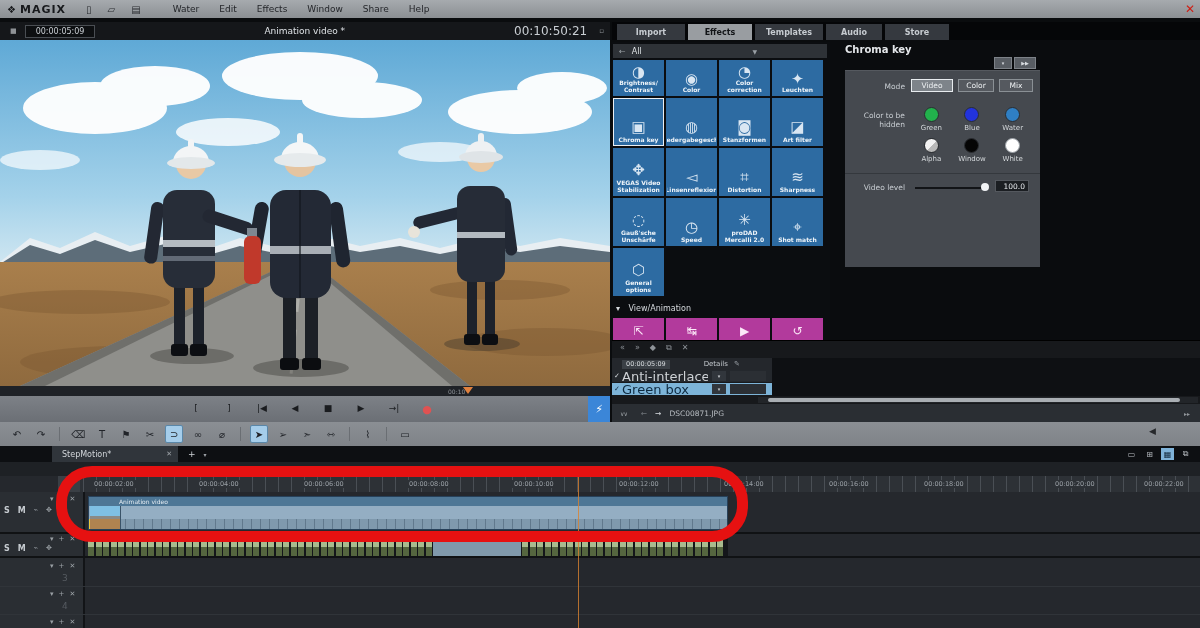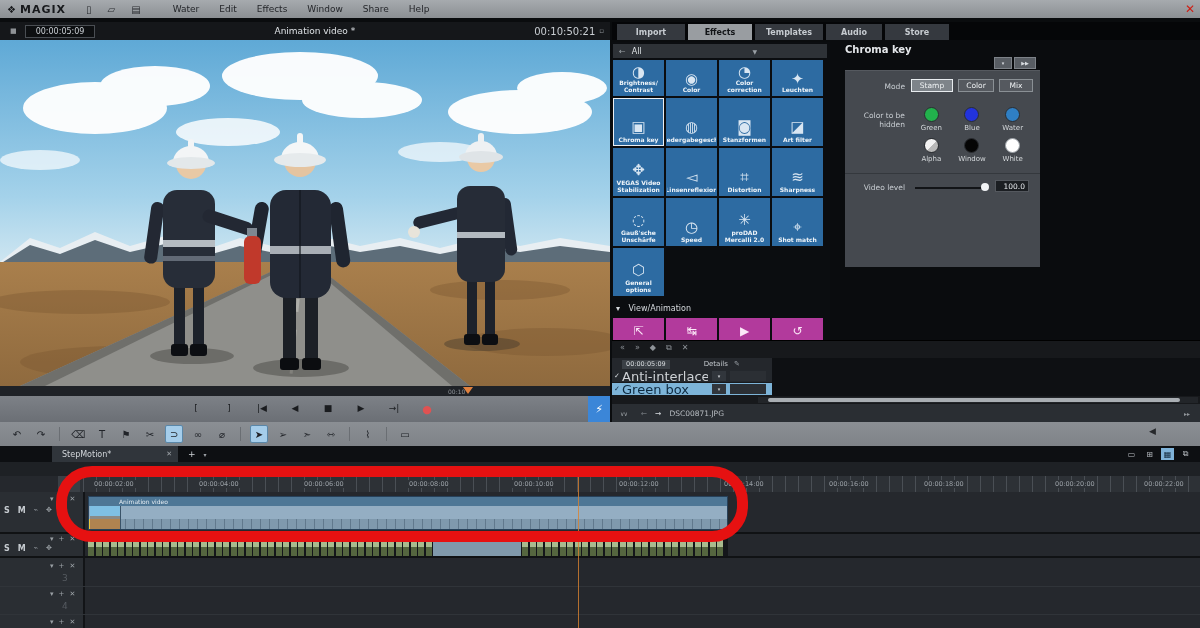--- a/index.html
+++ b/index.html
@@ -15,21 +15,21 @@
   .brand-mark{font-size:10px;}
   .fi{font-size:10px;color:#2a2d31;margin:0 8px;cursor:default;}
   .menu-item{font-size:9px;color:#24262a;margin:0 10px;cursor:default;}
   .win-close{position:absolute;right:5px;top:2px;color:#cf1d13;font-size:12px;font-weight:bold;}
 
   
   .pv-header{left:0;top:22px;width:610px;height:18px;background:#15171a;display:flex;align-items:center;font-size:8px;}
   .pv-stop{color:#8e9296;font-size:7px;margin:0 8px 0 10px;}
   .pv-tc{border:1px solid #4a4e53;background:#0d0f11;color:#c9ced3;padding:1px 10px;font-size:8px;}
   .pv-title{margin:0 auto;color:#dde1e5;font-size:9px;}
-  .pv-tc2{color:#c9ced3;margin-right:4px;font-size:10px;}
+  .pv-tc2{color:#c9ced3;margin-right:12px;font-size:12px;}
   .pv-opt{color:#8e9296;font-size:7px;margin-right:6px;}
   .pv-video{left:0;top:40px;width:610px;height:346px;overflow:hidden;background:#7fc0e4;}
   .scrubbar{left:0;top:386px;width:610px;height:10px;background:#1f2227;}
   .scrub-time{position:absolute;left:448px;top:2px;font-size:6px;color:#8d9298;}
   .scrub-head{position:absolute;left:463px;top:1px;width:0;height:0;border-left:5px solid transparent;
               border-right:5px solid transparent;border-top:7px solid #e0813f;}
   .transport{left:0;top:396px;width:610px;height:26px;background:linear-gradient(#7d8187,#6b6f75);
              display:flex;align-items:center;padding-left:186px;box-sizing:border-box;gap:13px;}
   .tbtn{min-width:20px;text-align:center;font-size:9px;color:#1a1c1f;cursor:default;}
   .tbtn.rec{color:#e05252;font-size:11px;}
@@ -418,21 +418,21 @@
       </div>
   </div>
 
   <div class="abs chroma">
     <div class="ck-title">Chroma key</div>
     <div class="ck-btn" style="left:164px;width:16px;">▾</div>
     <div class="ck-btn" style="left:184px;width:20px;">▶▶</div>
     <div class="ck-box">
       <div class="ck-label" style="left:18px;top:11px;width:42px;">Mode</div>
       <div id="mode-buttons">
-          <div class="mbtn active" style="left: 66px; width: 42px; position: absolute;">Stamp</div>
+          <div class="mbtn active" style="left: 66px; width: 42px; position: absolute;">Video</div>
           <div class="mbtn" style="left: 113px; width: 36px; position: absolute;">Color</div>
           <div class="mbtn" style="left: 154px; width: 34px; position: absolute;">Mix</div>
         </div>
       <div class="ck-label" style="left:14px;top:40px;width:46px;line-height:9px;">Color to be hidden</div>
       <div id="color-grid">
           <div class="cwrap">
             <div class="cdot" style="background: rgb(34, 177, 76);"></div>
             <div class="clabel">Green</div>
           </div>
           <div class="cwrap">

